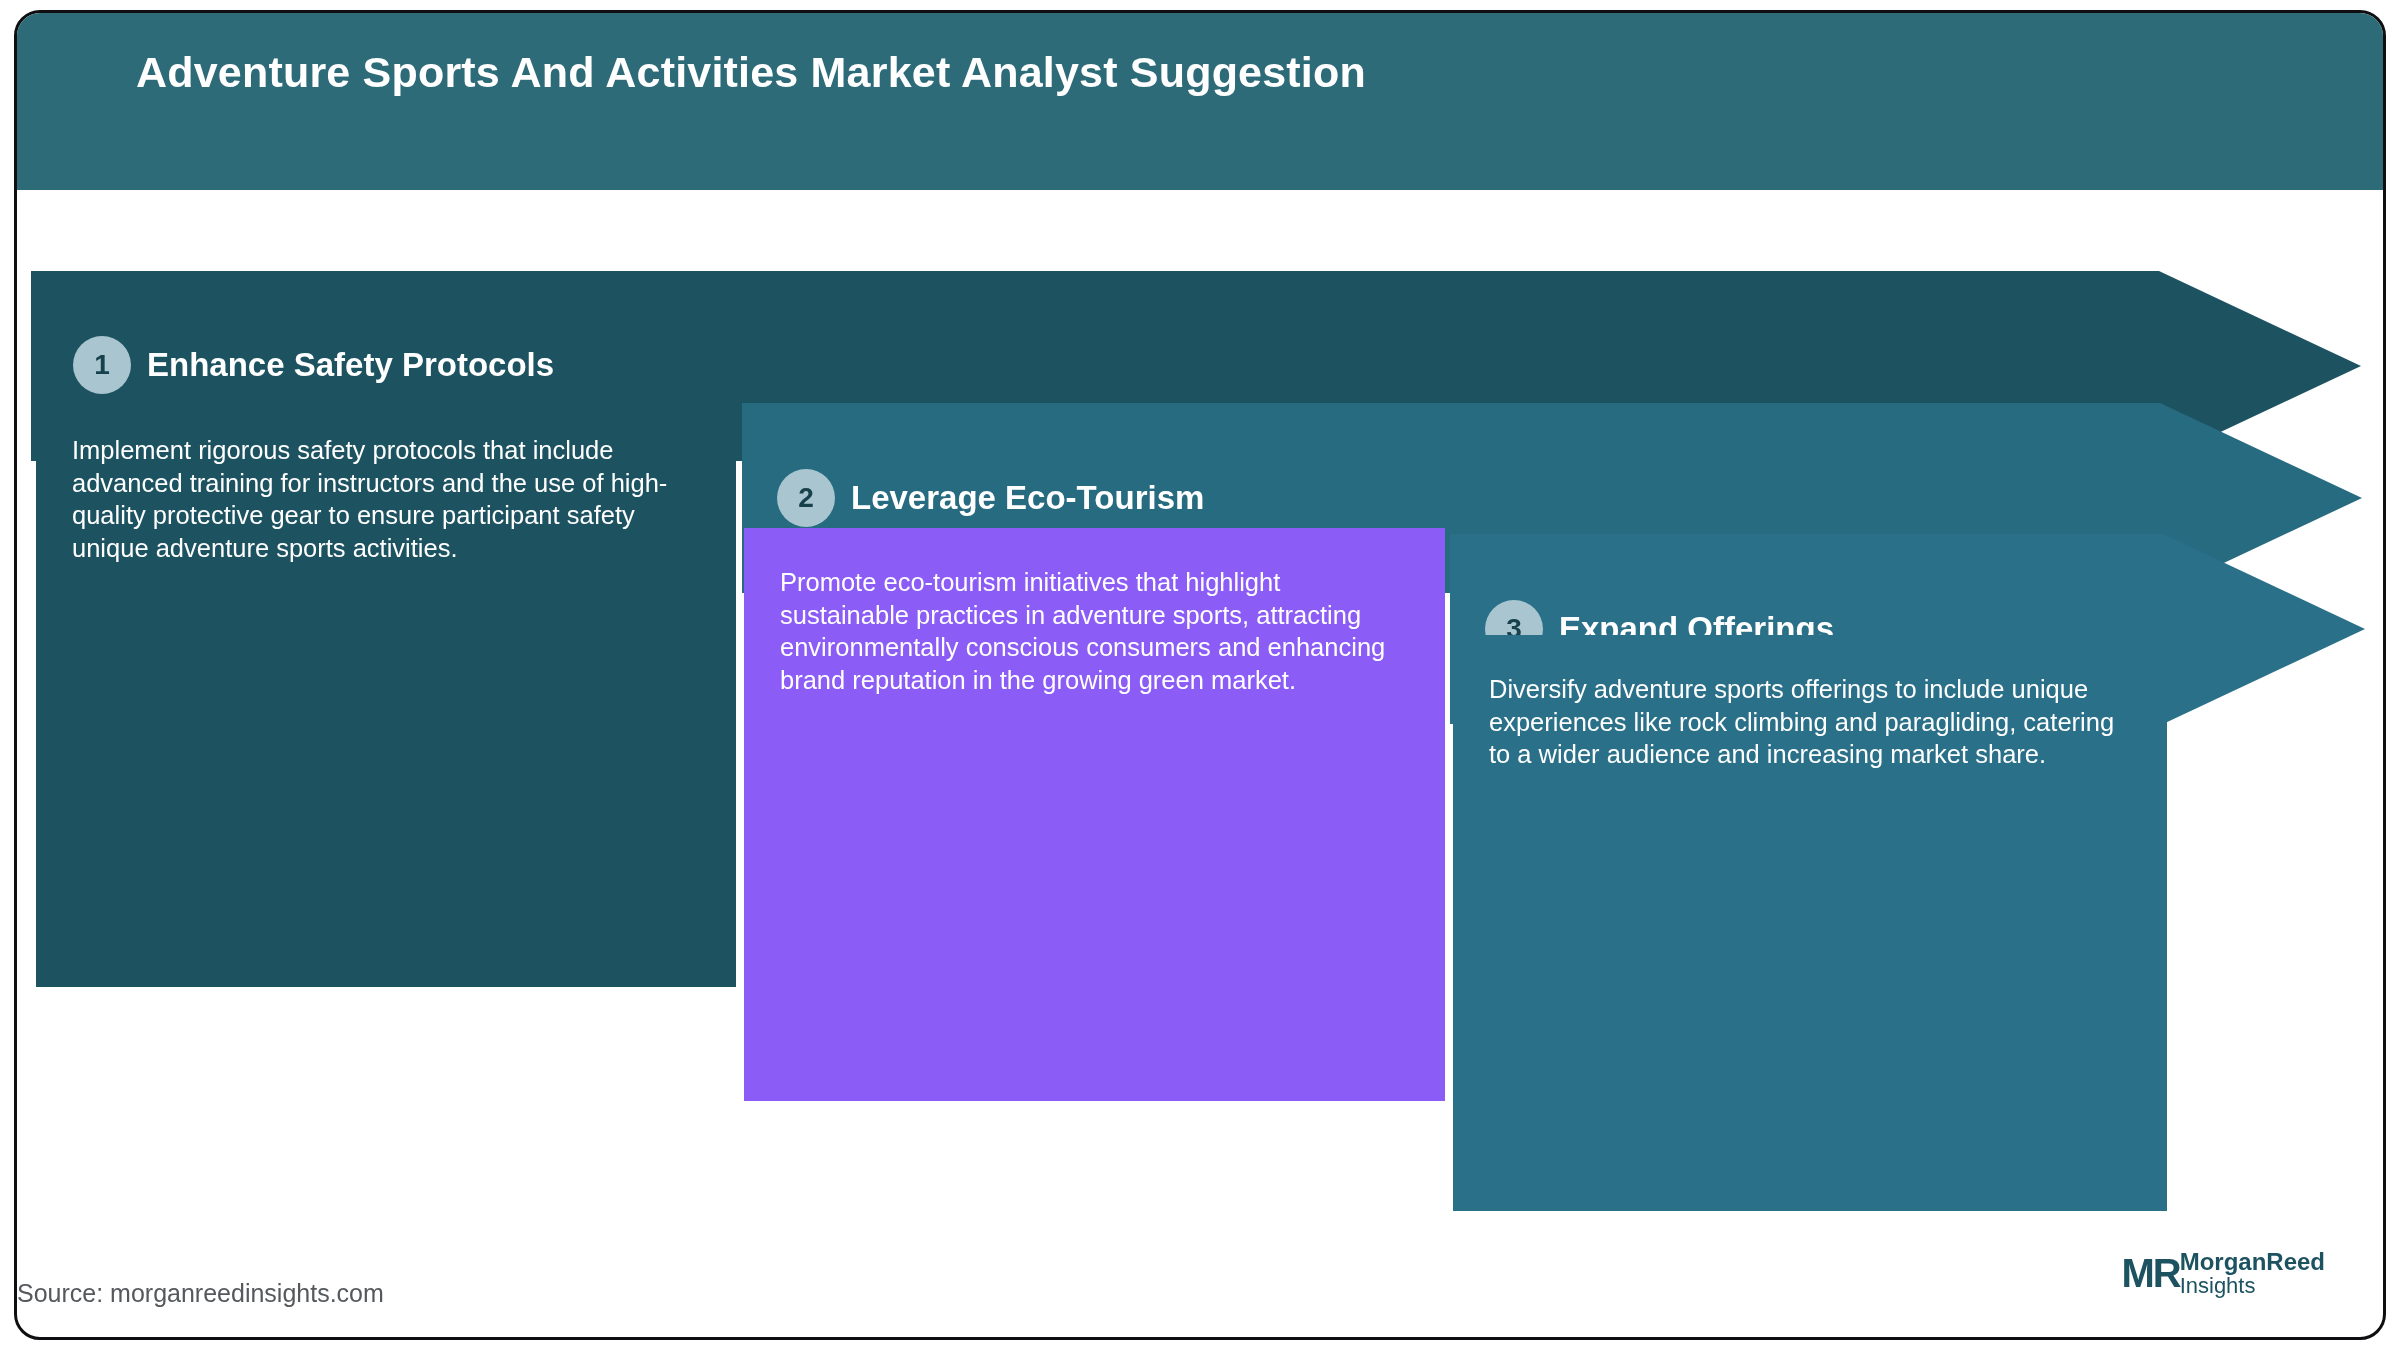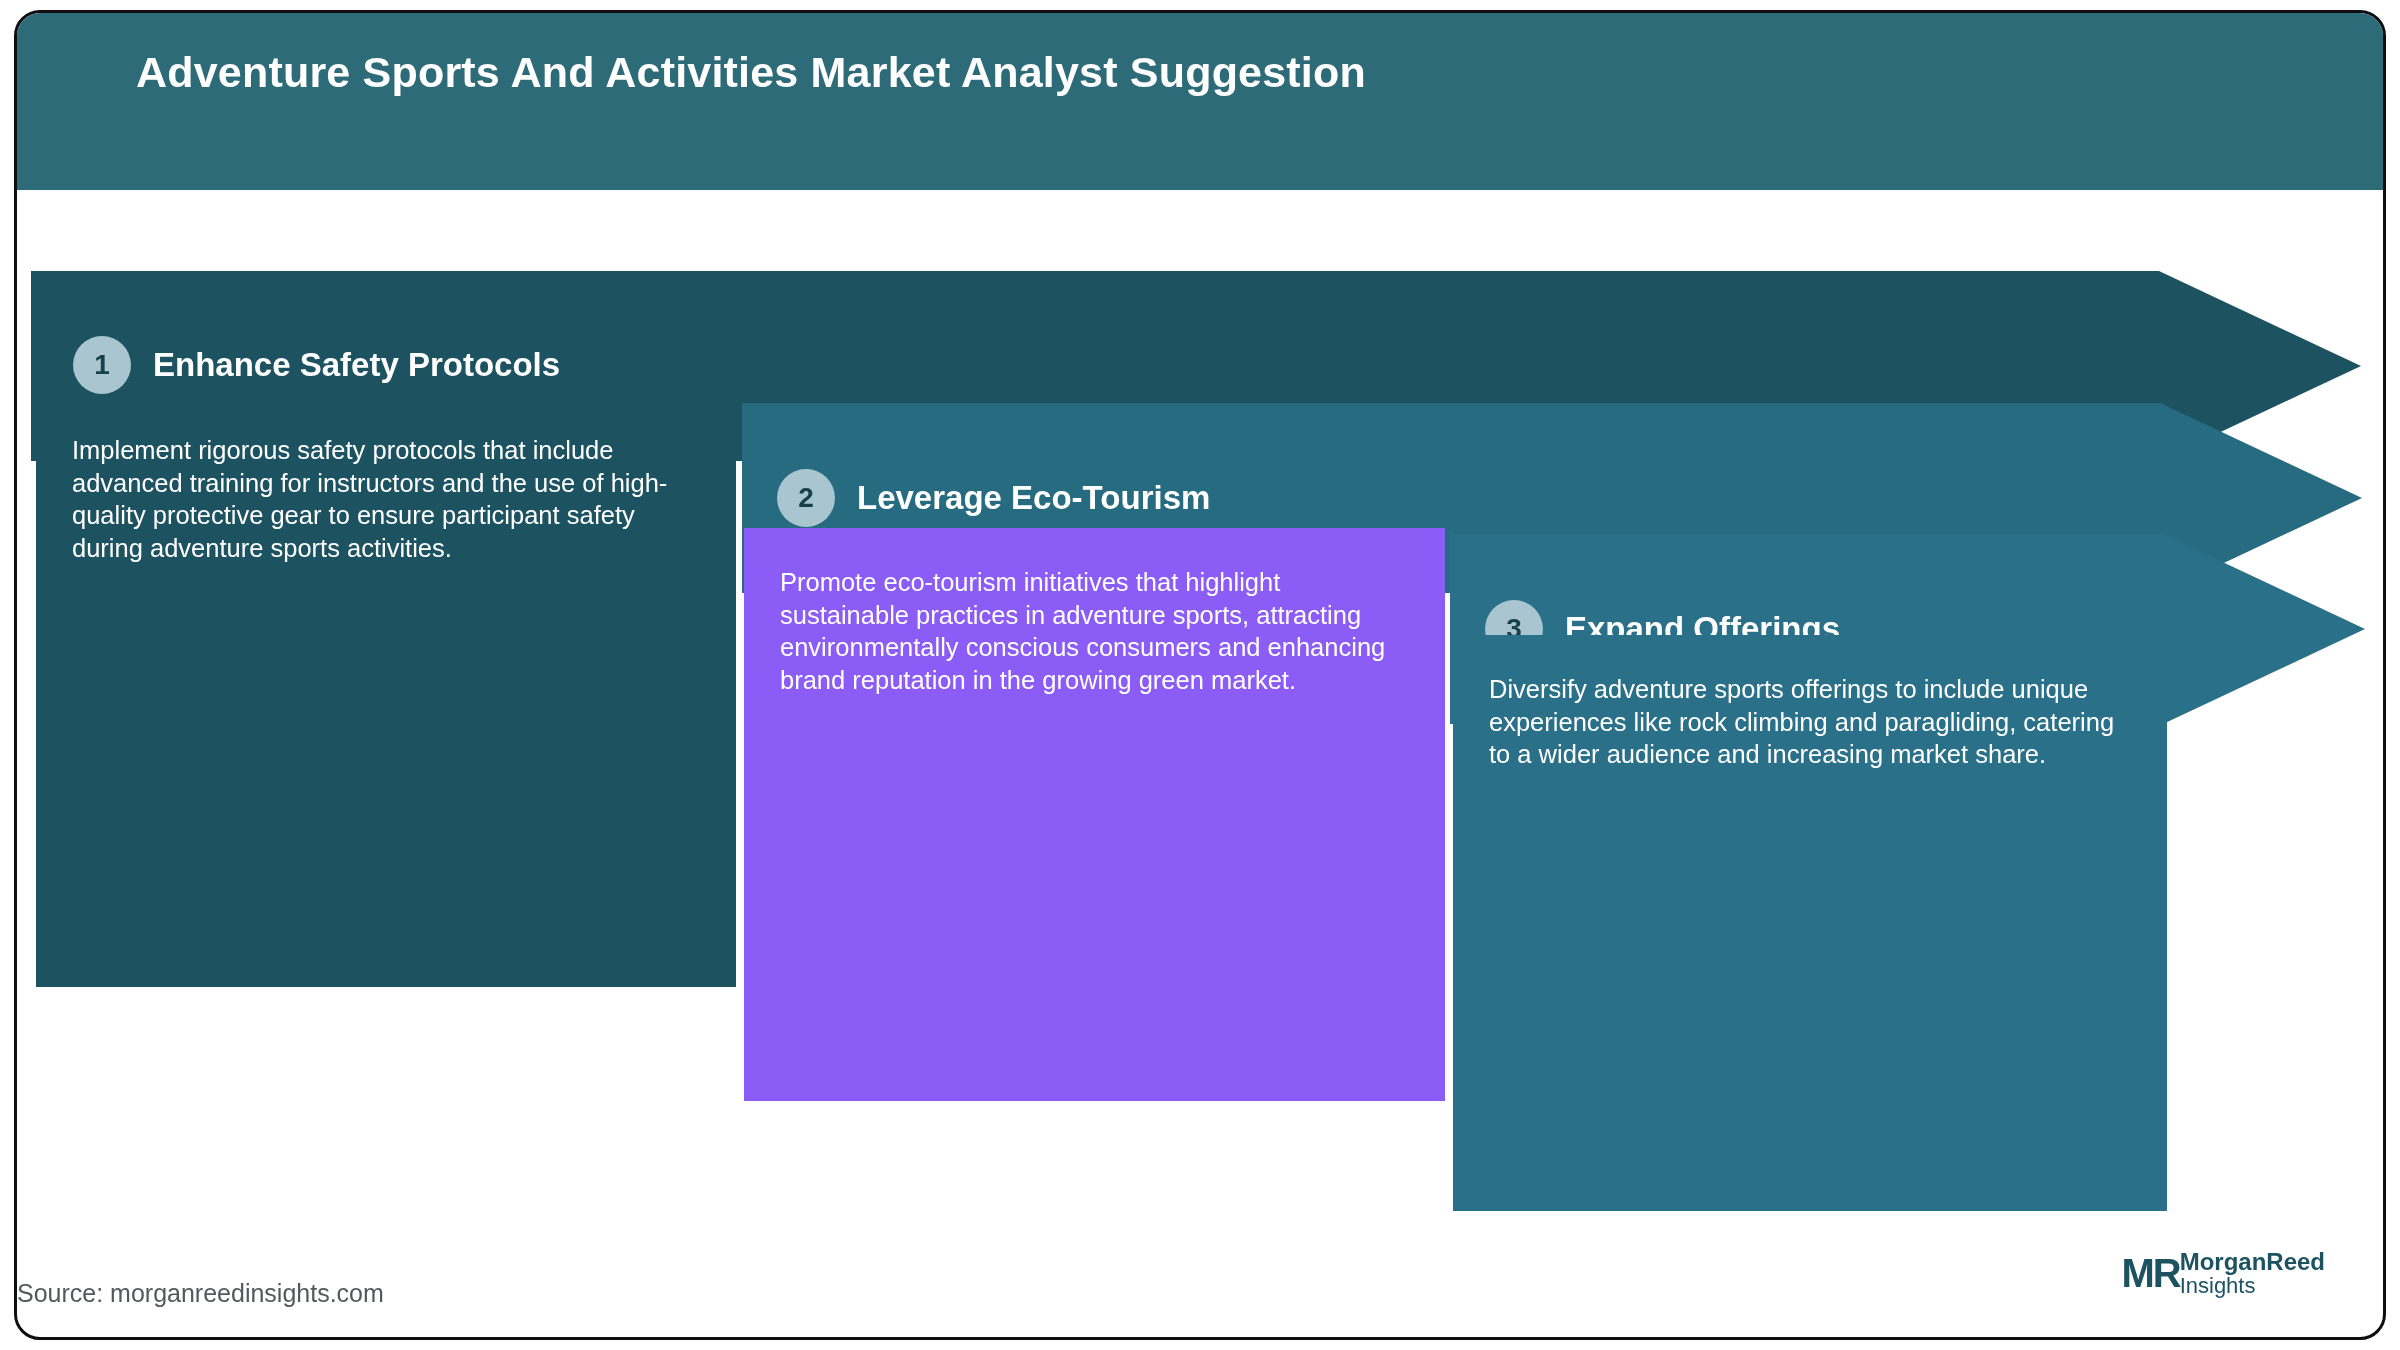--- a/index.html
+++ b/index.html
@@ -72,21 +72,21 @@
     background: #a9c6d0;
     color: #17414c;
     font-size: 28px;
     font-weight: bold;
     display: flex;
     align-items: center;
     justify-content: center;
     flex: none;
   }
   .bar-title {
-    margin-left: 22px;
+    margin-left: 16px;
     font-size: 33px;
     font-weight: bold;
     color: #ffffff;
     white-space: nowrap;
   }
 
   
   .body-box {
     position: absolute;
     box-sizing: border-box;
@@ -164,21 +164,21 @@
 
     <svg class="arrow" style="left:1433px; top:521px;" width="935" height="190" viewBox="0 0 935 190">
       <path d="M0 0 H713 L915 95 L713 190 H0 Z" fill="#2a7089"></path>
     </svg>
     <div class="bar-label" style="left:1468px; top:556px; width:800px; height:120px;">
       <div class="badge">3</div>
       <div class="bar-title">Expand Offerings</div>
     </div>
 
     <div class="body-box box1" style="left:19px; top:383px; width:700px; height:591px;">
-      <p>Implement rigorous safety protocols that include advanced training for instructors and the use of high-quality protective gear to ensure participant safety during adventure sports activities.</p>
+      <p>Implement rigorous safety protocols that include advanced training for instructors and the use of high-quality protective gear to ensure participant safety unique adventure sports activities.</p>
     </div>
 
     <div class="body-box box2" style="left:727px; top:515px; width:701px; height:573px;">
       <p>Promote eco-tourism initiatives that highlight sustainable practices in adventure sports, attracting environmentally conscious consumers and enhancing brand reputation in the growing green market.</p>
     </div>
 
     <div class="body-box box3" style="left:1436px; top:622px; width:714px; height:576px;">
       <p>Diversify adventure sports offerings to include unique experiences like rock climbing and paragliding, catering to a wider audience and increasing market share.</p>
     </div>
 

